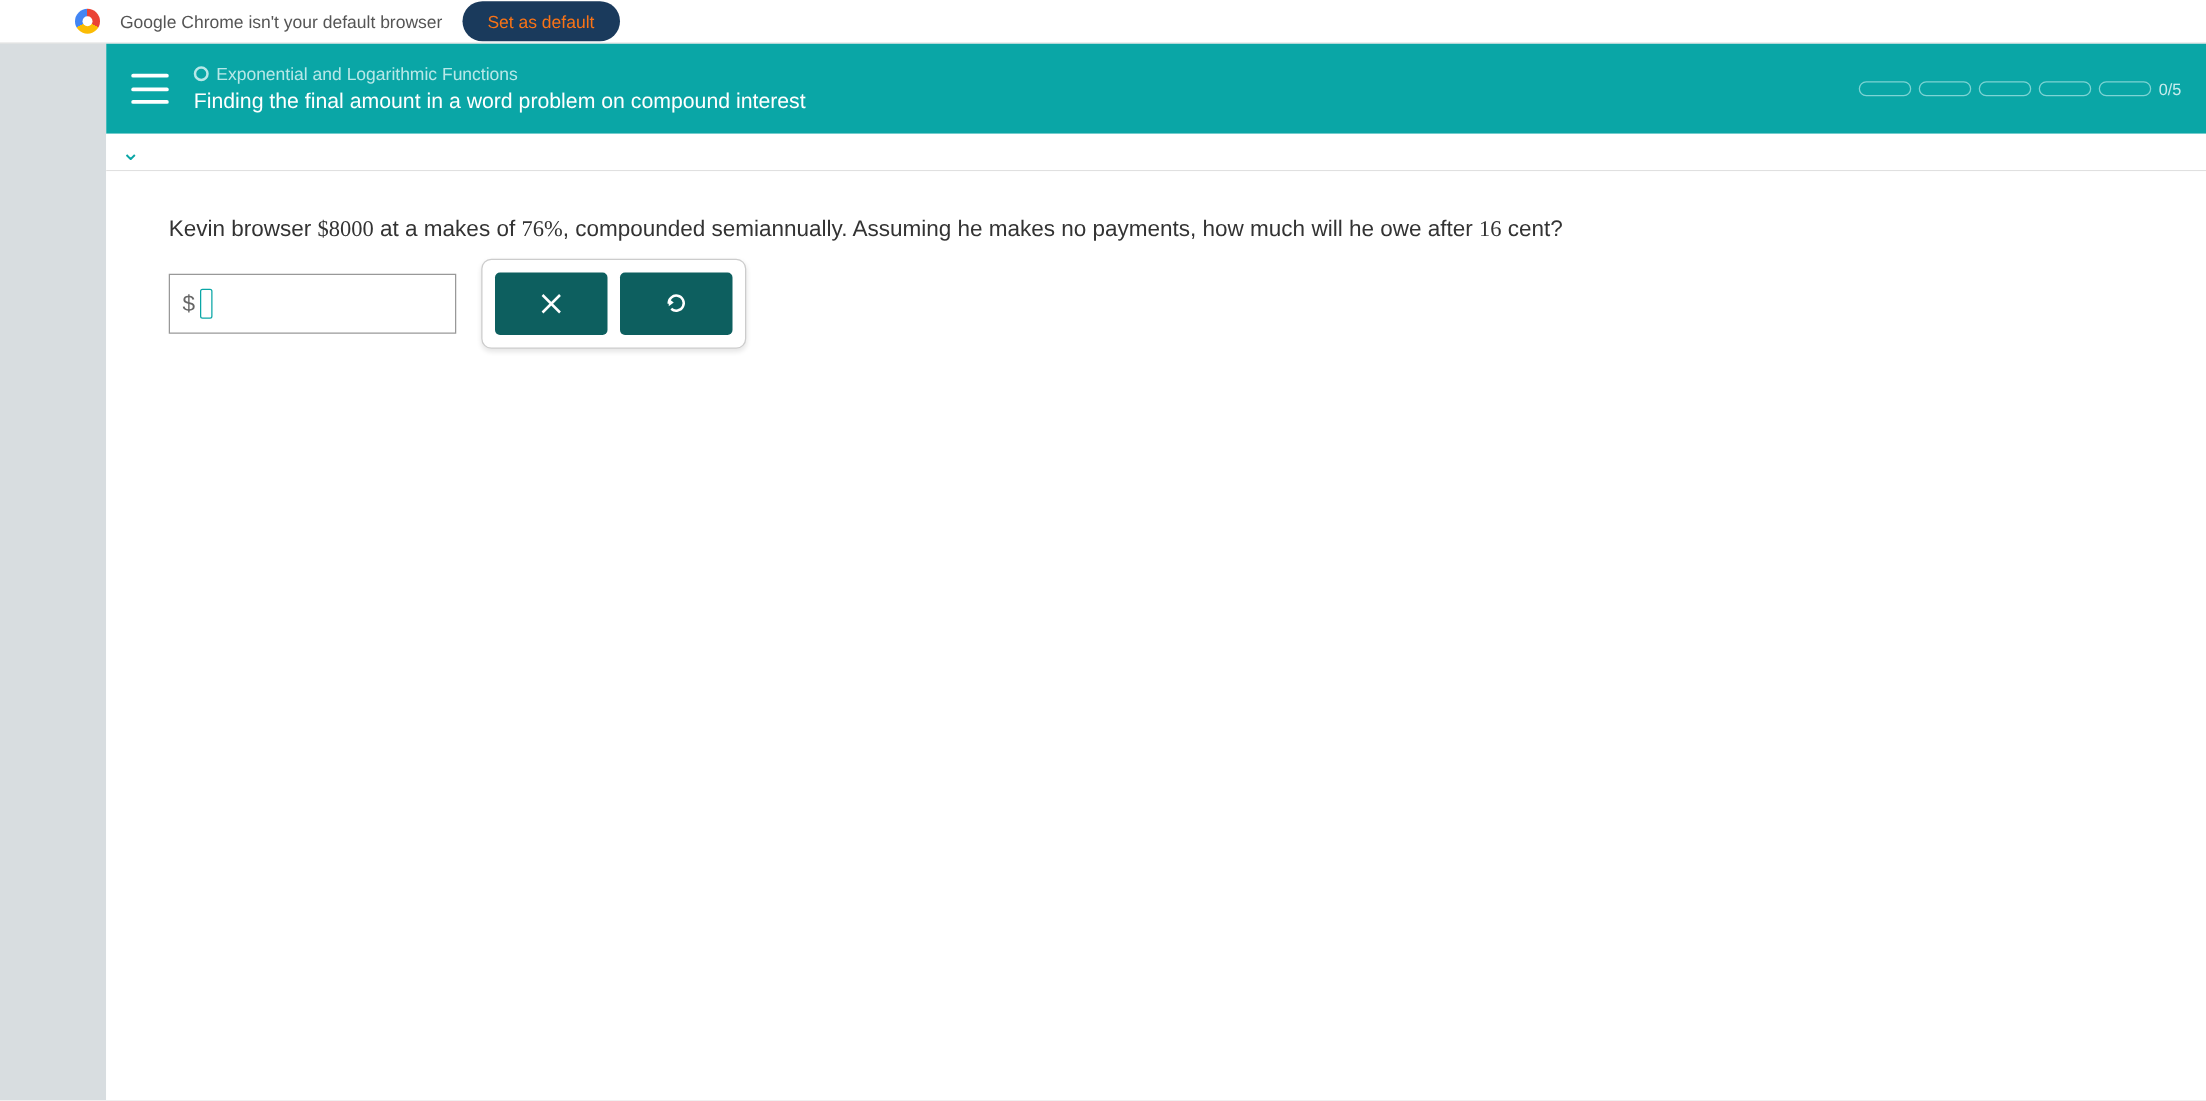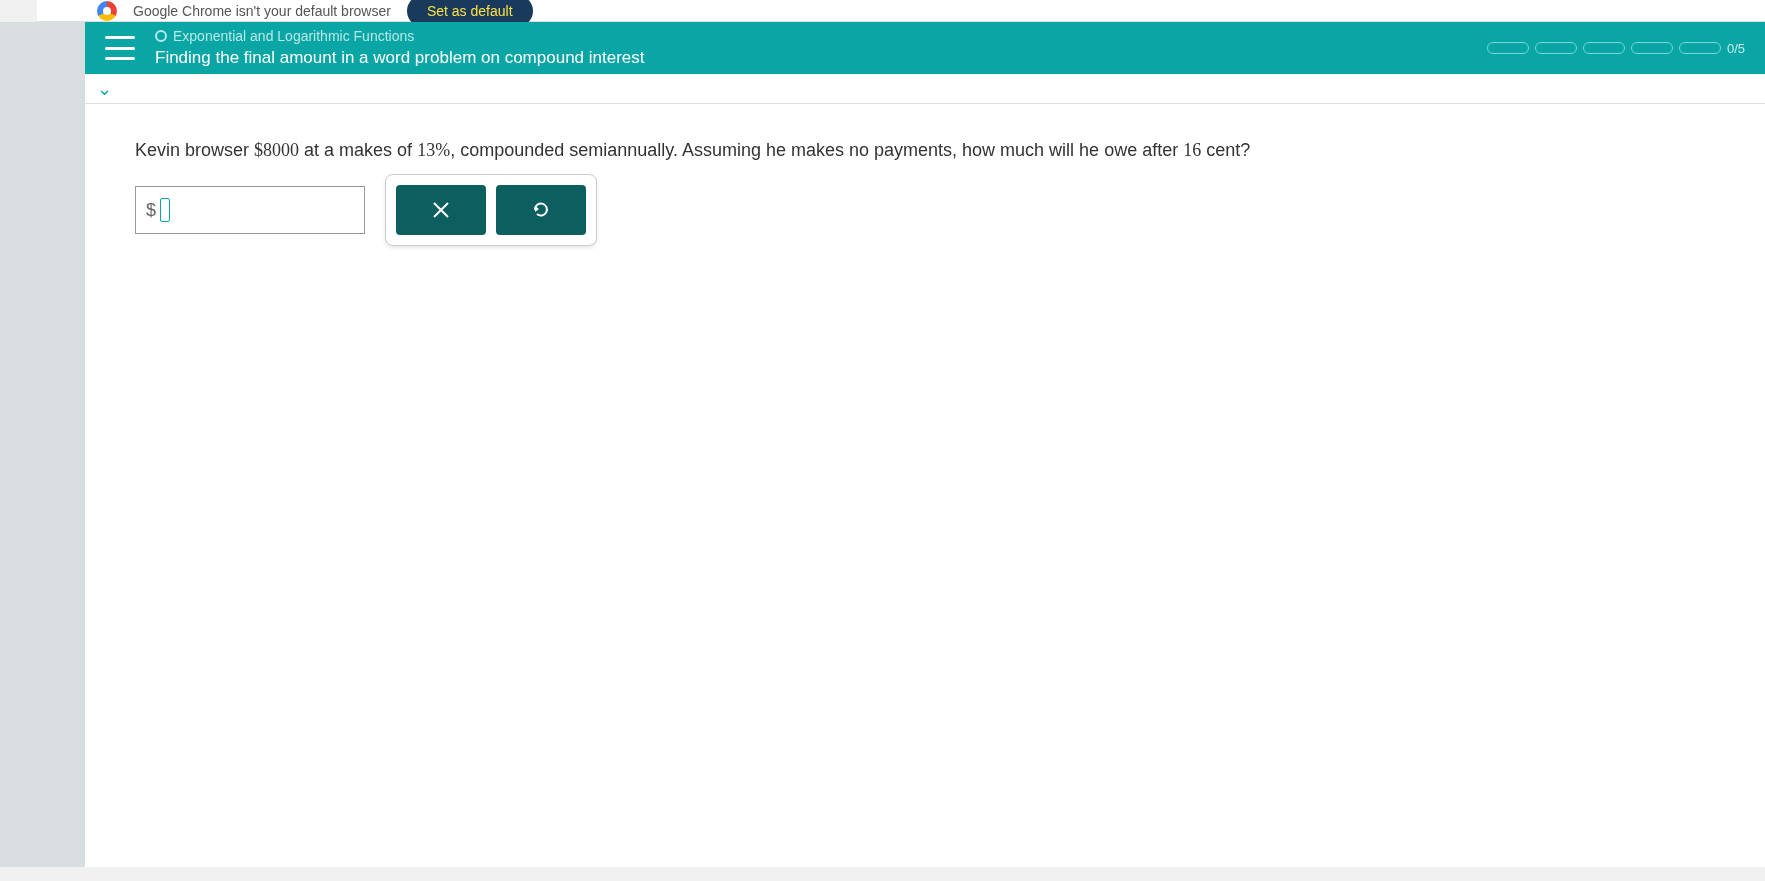--- a/index.html
+++ b/index.html
@@ -9,27 +9,26 @@
     }
     body {
       font-family: Arial, sans-serif;
       background: #f0f0f0;
       width: 1765px;
       height: 881px;
       overflow: hidden;
     }
     .browser-bar {
       background: #fff;
-      height: 22px;
+      height: 35px;
       display: flex;
       align-items: center;
       padding-left: 60px;
       gap: 16px;
       border-bottom: 1px solid #ddd;
-      margin-left: 37px;
     }
     .chrome-icon {
       width: 20px;
       height: 20px;
       border-radius: 50%;
       background: conic-gradient(#ea4335 0deg 120deg, #fbbc05 120deg 240deg, #4285f4 240deg 360deg);
       position: relative;
     }
     .chrome-icon::after {
       content: '';
@@ -41,21 +40,21 @@
       height: 8px;
       background: #fff;
       border-radius: 50%;
     }
     .browser-text {
       color: #555;
       font-size: 14px;
     }
     .set-default-btn {
       background: #1a3a5c;
-      color: #fde047;
+      color: #f97316;
       border: none;
       padding: 8px 20px;
       border-radius: 20px;
       font-size: 14px;
       cursor: pointer;
     }
     .main-container {
       display: flex;
       height: calc(100% - 36px);
     }
@@ -65,21 +64,21 @@
     }
     .content-wrapper {
       flex: 1;
       background: #fff;
       display: flex;
       flex-direction: column;
     }
     .header-bar {
       background: #0aa6a6;
       color: #fff;
-      height: 52px;
+      height: 72px;
       display: flex;
       align-items: center;
       padding: 0 20px;
       gap: 20px;
     }
     .hamburger {
       width: 30px;
       height: 24px;
       cursor: pointer;
       display: flex;
@@ -246,21 +245,21 @@
         <span class="progress-text">0/5</span>
       </div>
     </div>
 
     <div class="collapse-bar">
       <span class="chevron-down">⌄</span>
     </div>
 
     <div class="problem-area">
       <p class="problem-text">
-        <span>Kevin browser </span><span class="math-val">$8000</span><span> at a makes of </span><span class="math-val">13%</span><span>, compounded semiannually. Assuming he makes no payments, how much will he owe after </span><span class="math-val">16</span><span> cent?</span>
+        <span>Kevin browser </span><span class="math-val">$8000</span><span> at a makes of </span><span class="math-val">76%</span><span>, compounded semiannually. Assuming he makes no payments, how much will he owe after </span><span class="math-val">16</span><span> cent?</span>
       </p>
 
       <div class="answer-row">
         <div class="answer-input">
           <span class="dollar-sign">$</span>
           <span class="input-cursor"></span>
         </div>
         <div class="button-group">
           <button class="action-btn">
             <svg width="18" height="18" viewBox="0 0 18 18">

